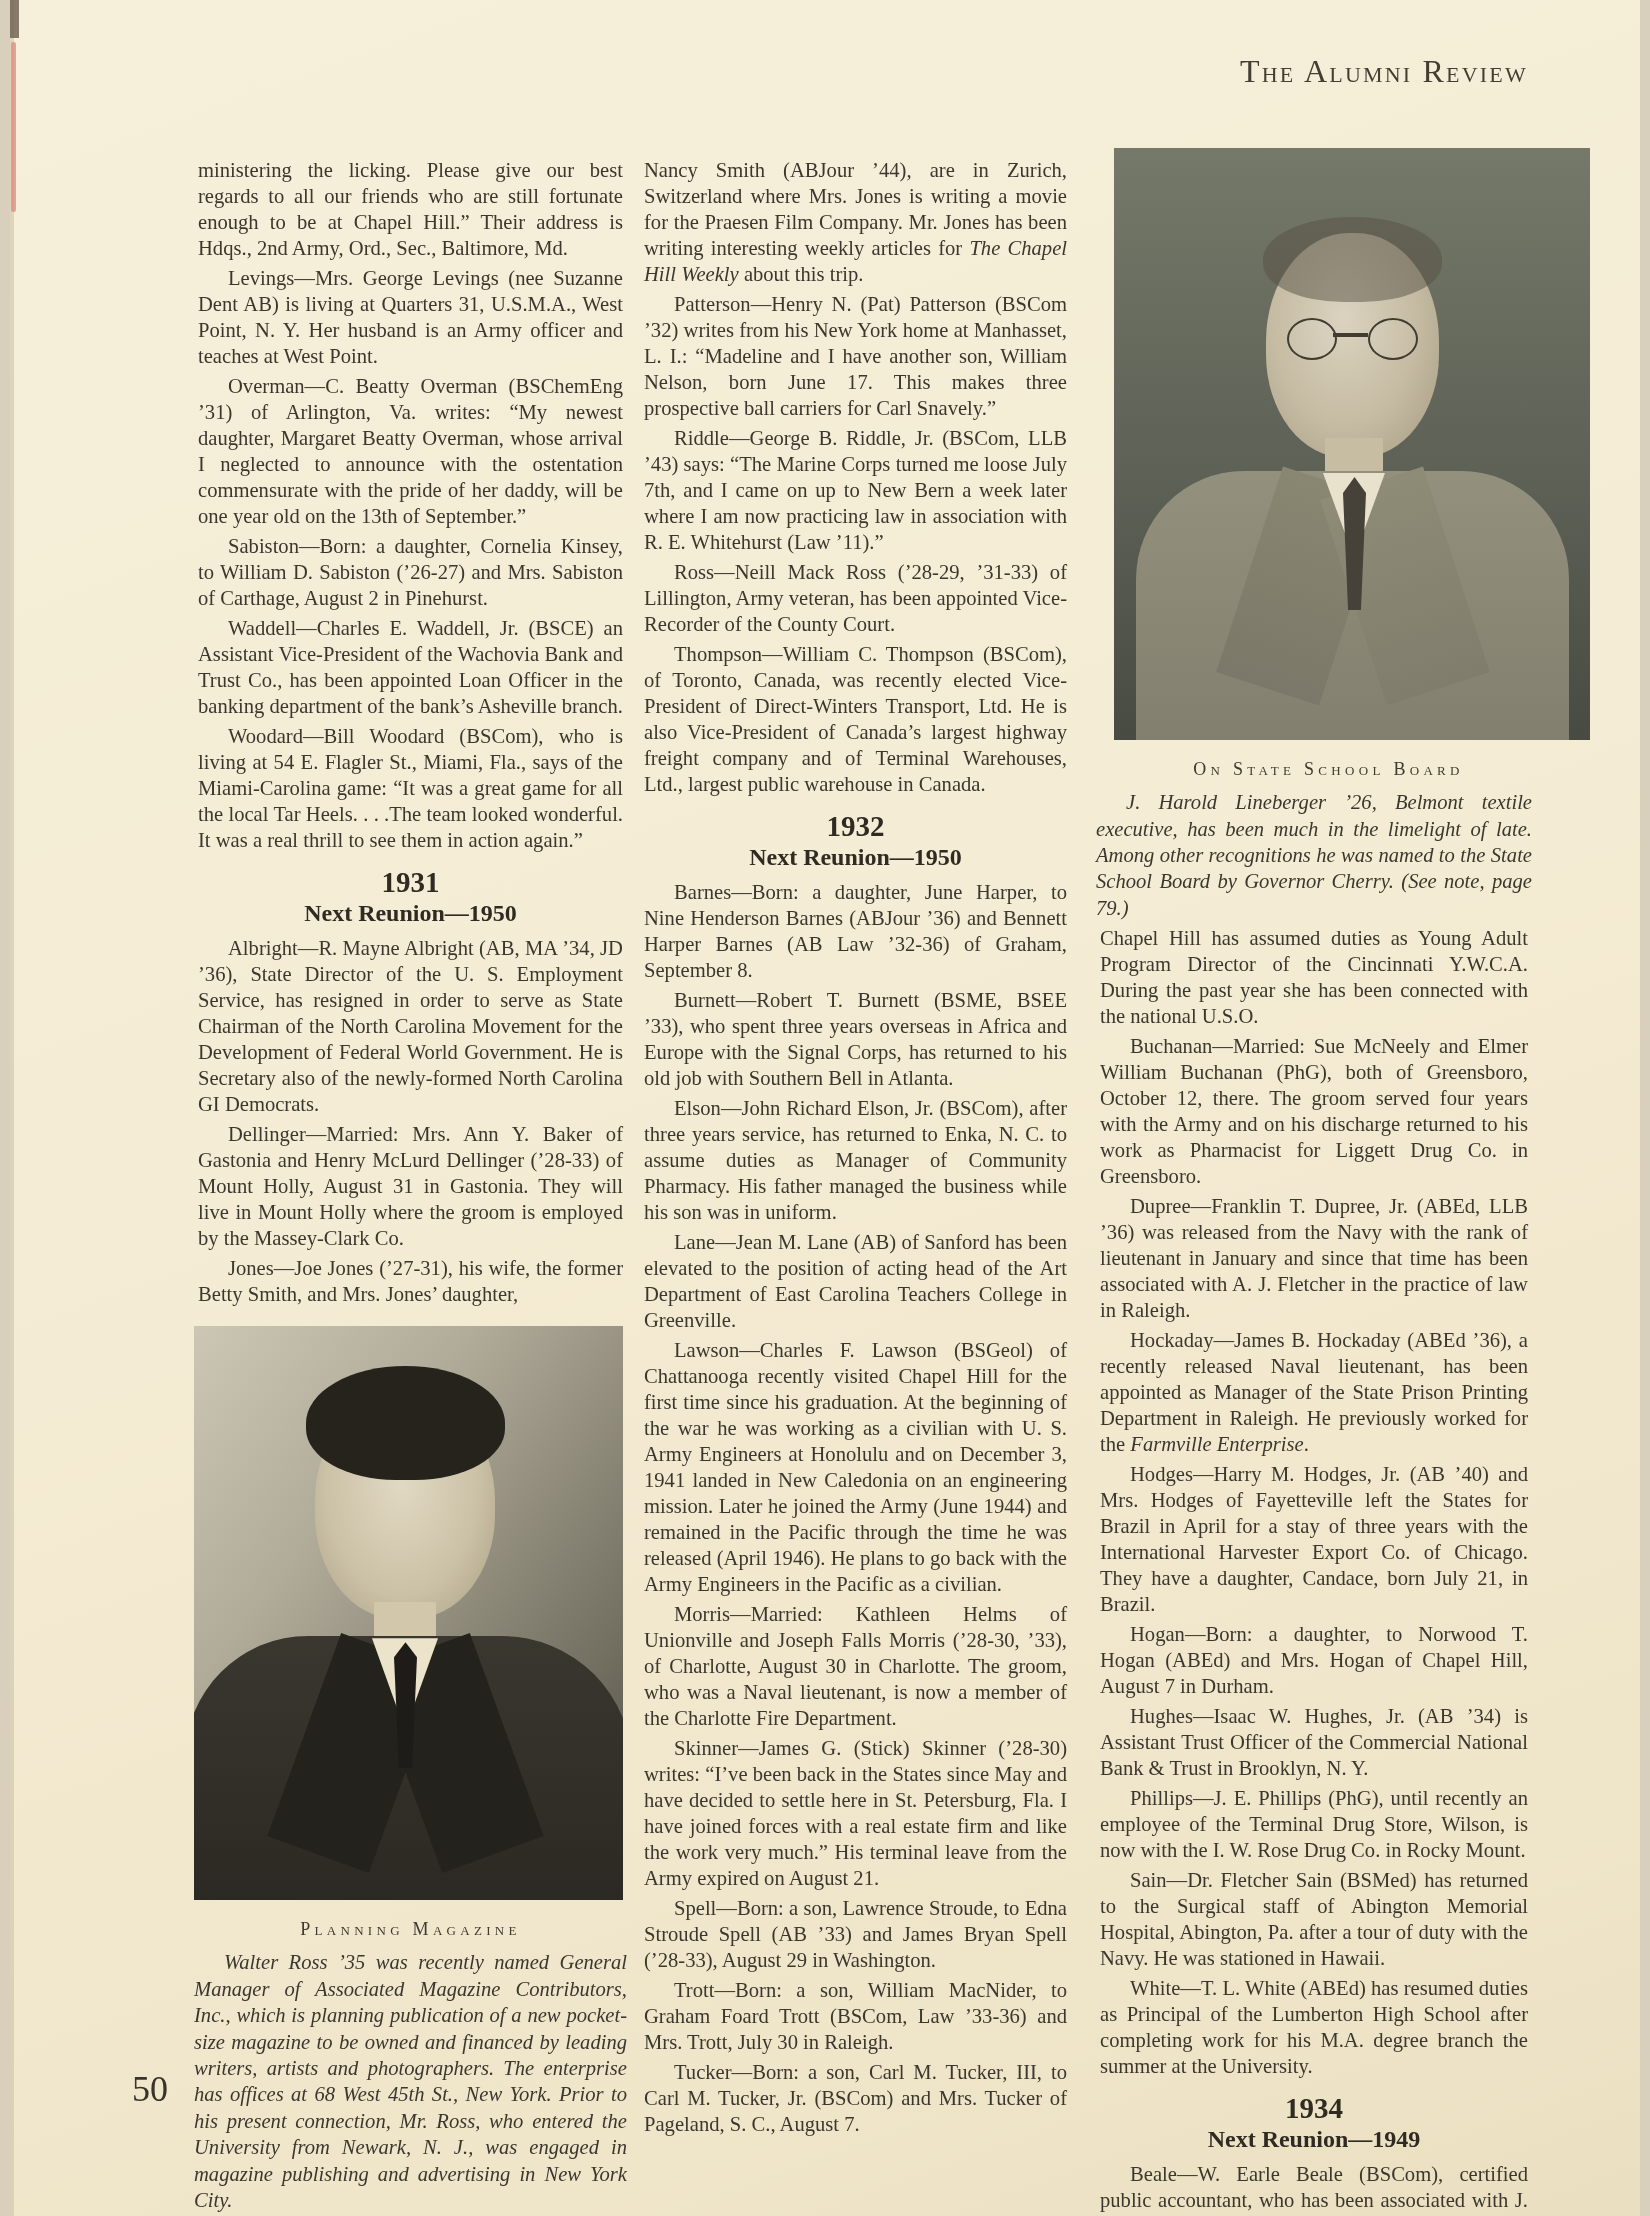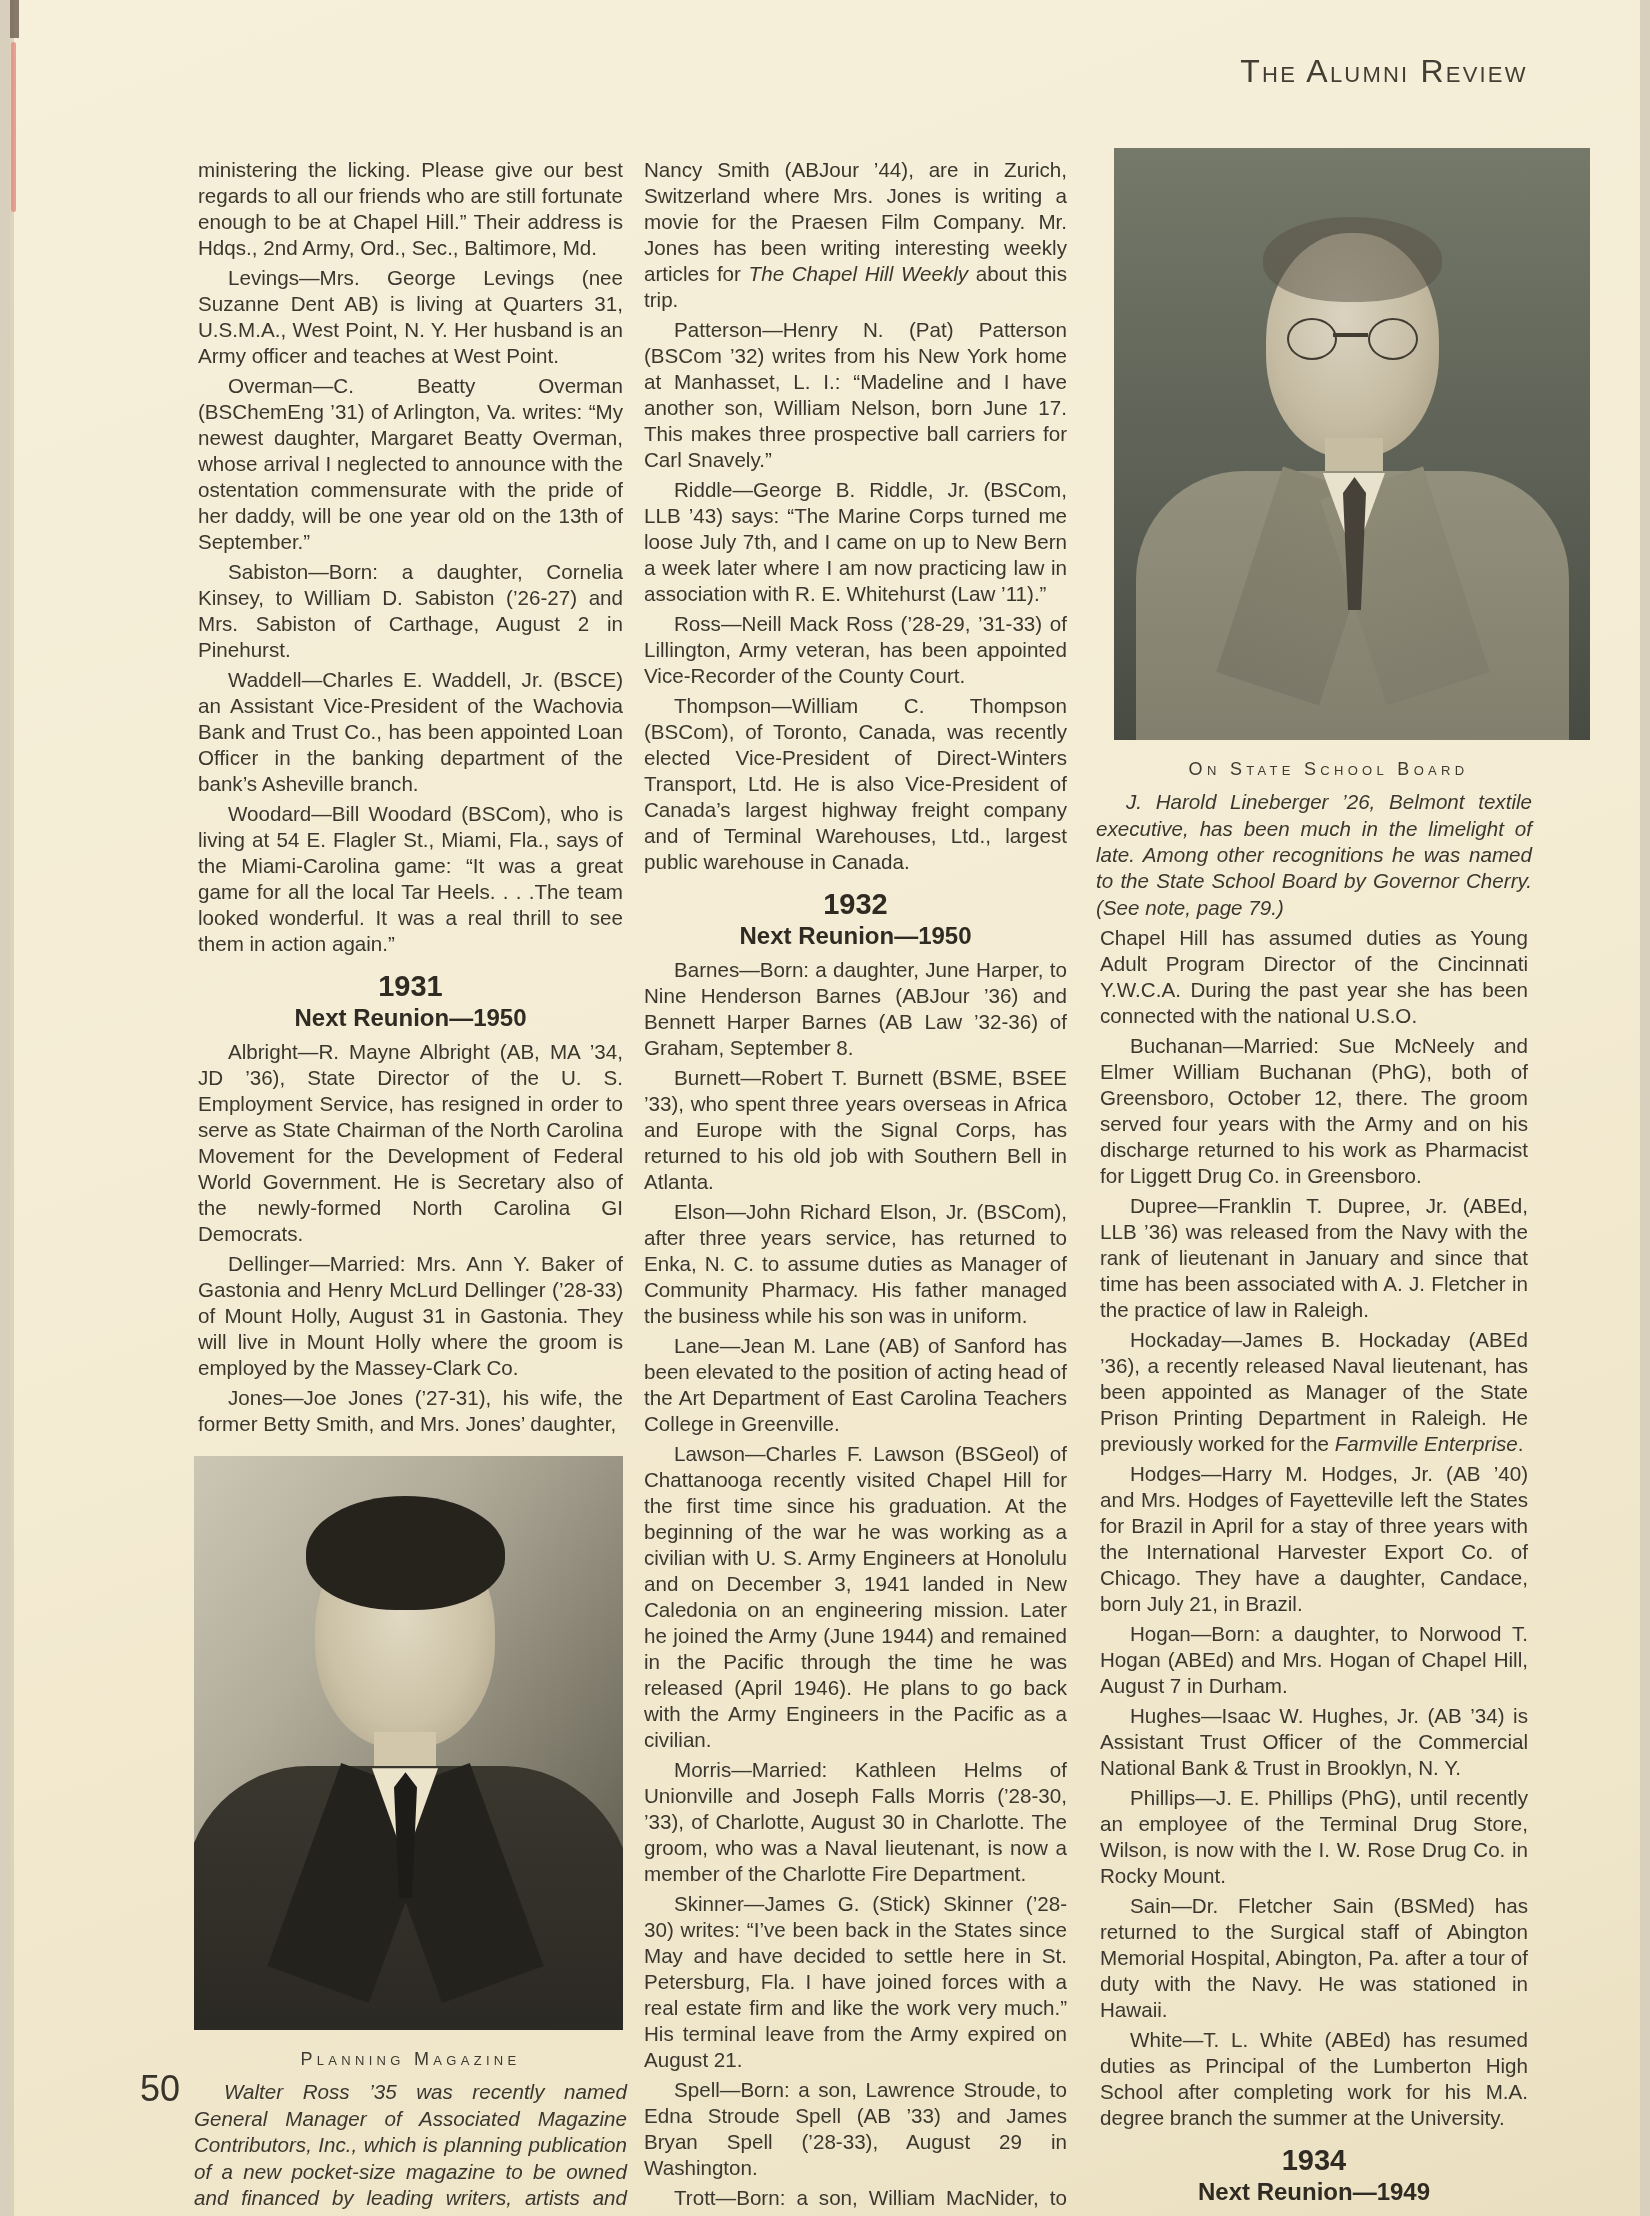--- a/index.html
+++ b/index.html
@@ -1,21 +1,21 @@
 <!DOCTYPE html>
 <html style="font-size:11.5px"><head>
 <meta charset="utf-8">
 <style>
   html,body{margin:0;padding:0;background:#d8d0bc;}
   .page{
     position:relative;
     width:1630px;height:2216px;
     margin:0 auto;
     background:linear-gradient(160deg,#f6efda 0%,#f4ecd4 45%,#efe5c9 85%,#eadfc0 100%);
-    font-family:Liberation Sans, sans-serif;
+    font-family:Liberation Serif, serif;
     color:#3b372e;
     overflow:hidden;
   }
   
   .edge-line{position:absolute;left:0;top:0;width:3.6px;height:2216px;background:#c9bfa6;opacity:.55;}
   .corner-mark{position:absolute;left:0;top:0;width:9.4px;height:38px;background:#6b5d4e;opacity:.8;}
   .red-streak{position:absolute;left:0.7px;top:42px;width:5.8px;height:170px;background:#e2857c;opacity:.75;border-radius:2.2px;}
 
   .header-title{
     position:absolute;top:53px;left:1219px;width:310px;
@@ -39,21 +39,21 @@
   .year{font-weight:bold;font-size:29px;line-height:33px;}
   .year-sub{font-weight:bold;font-size:24px;line-height:29px;}
 
   .caption-head{
     text-align:center;font-variant:small-caps;letter-spacing:4.3px;
     font-size:18px;margin:16px 0 7.2px;color:#3f3a30;
   }
   .col-3 .caption-head{padding-left:29px;margin-top:5.8px;}
   p.caption-para{font-style:italic;margin:0;text-indent:30px;line-height:26.4px;}
 
-  .page-number{position:absolute;left:130px;top:2068px;font-size:36px;color:#38342c;}
+  .page-number{position:absolute;left:122px;top:2068px;font-size:36px;color:#38342c;}
 
   
   .photo{position:relative;overflow:hidden;}
   .photo-a{
     width:476px;height:592px;margin:0 0 16px 18px;
     background:linear-gradient(180deg,#757969 0%,#5d6156 55%,#484b41 100%);
   }
   .photo-b{
     width:429px;height:574px;margin:19px 0 10px 0;
     background:linear-gradient(128deg,#ccc6b4 0%,#b1ac9a 32%,#7c7869 70%,#4e4b40 100%);

